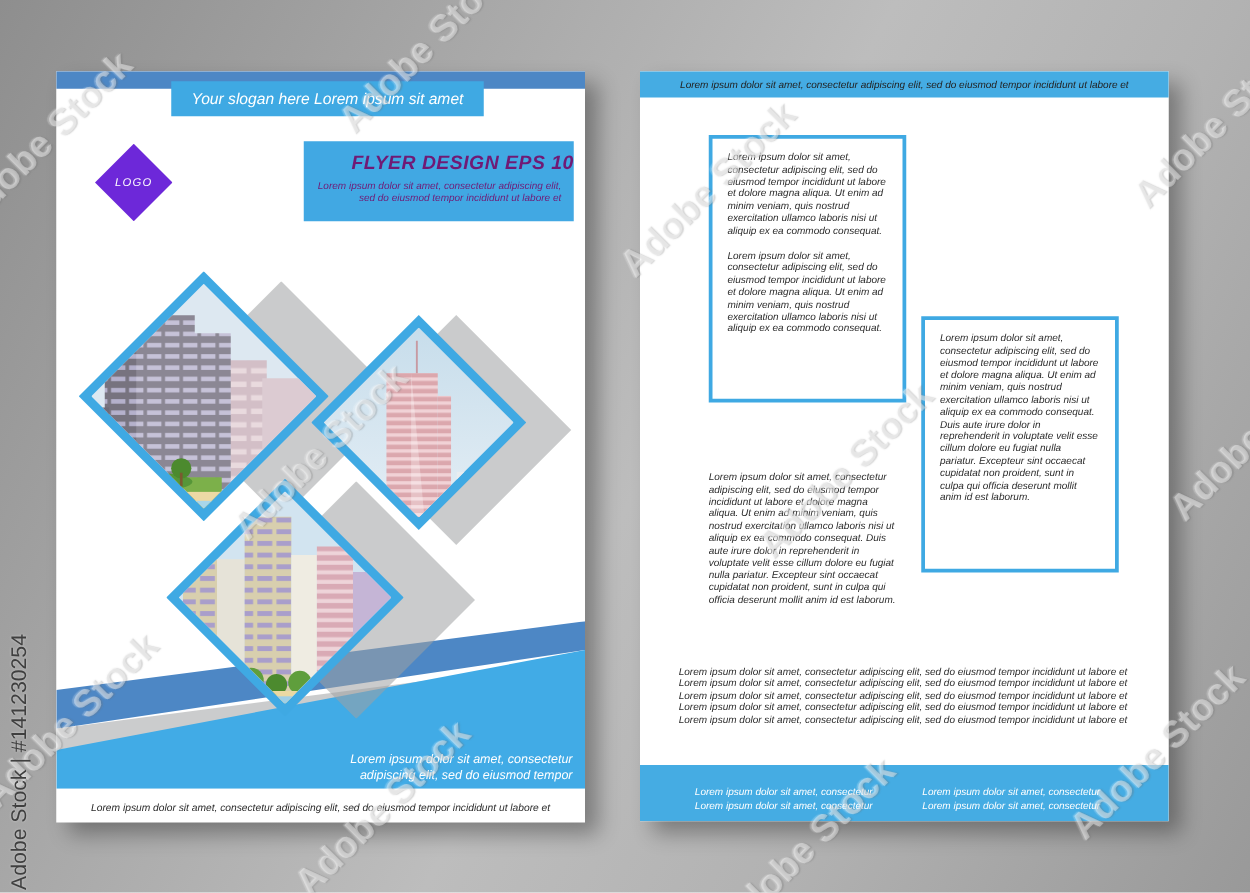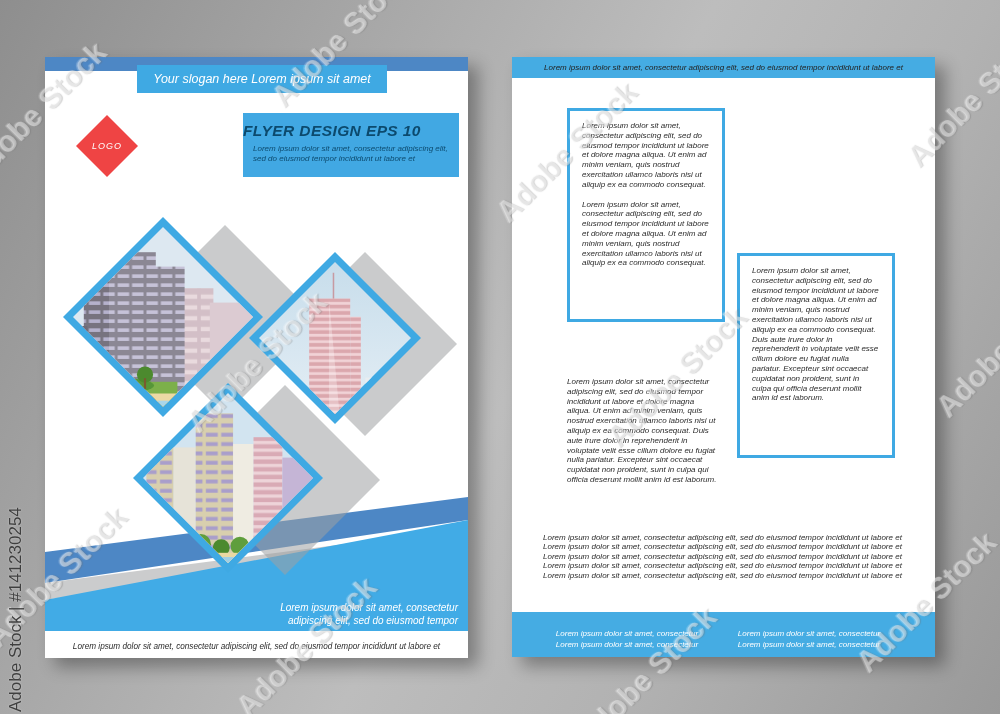--- a/index.html
+++ b/index.html
@@ -9,25 +9,25 @@
     background:linear-gradient(118deg,#8e8e8e 0%,#a5a5a5 25%,#bdbdbd 52%,#b2b2b2 72%,#999999 100%);
   }
   .page{position:absolute;background:#fff;box-shadow:10px 9px 16px rgba(0,0,0,.33);overflow:hidden;font-style:italic;}
   #left-page{left:45px;top:57px;width:423px;height:601px;}
   #right-page{left:512px;top:57px;width:423px;height:600px;}
 
   
   .lp-topbar{position:absolute;left:0;top:0;width:100%;height:14px;background:#4d87c5;z-index:4;}
   .lp-slogan{position:absolute;left:92px;top:8px;width:250px;height:28px;background:#3fa9e3;
     color:#fff;font-size:12.5px;text-align:center;line-height:28px;z-index:5;}
-  .lp-logo{position:absolute;left:31px;top:58px;width:62px;height:62px;background:#ef4444;
+  .lp-logo{position:absolute;left:31px;top:58px;width:62px;height:62px;background:#6d28d9;
     clip-path:polygon(50% 0,100% 50%,50% 100%,0 50%);
     color:#fff;font-size:9px;letter-spacing:1px;text-align:center;line-height:62px;z-index:5;}
   .lp-flyerbox{position:absolute;left:198px;top:56px;width:216px;height:64px;background:#41a8e3;
-    color:#0c4a6e;text-align:left;z-index:5;}
+    color:#701a75;text-align:right;z-index:5;}
   .lp-flyerbox .t{margin-top:9px;font-size:15.5px;font-weight:bold;letter-spacing:.4px;}
   .lp-flyerbox .s{margin:4px 10px 0;font-size:8px;line-height:9.6px;}
 
   .dia{position:absolute;clip-path:polygon(50% 0,100% 50%,50% 100%,0 50%);}
   .dia.gray{background:rgba(158,160,162,.55);z-index:2;}
   .dia.blue{background:#3fa9e3;z-index:3;}
   .dia .img{position:absolute;left:10px;top:10px;right:10px;bottom:10px;
     clip-path:polygon(50% 0,100% 50%,50% 100%,0 50%);}
   .dia .img svg{width:100%;height:100%;display:block;}
   #gray-a{left:85px;top:168px;width:190px;height:190px;}

